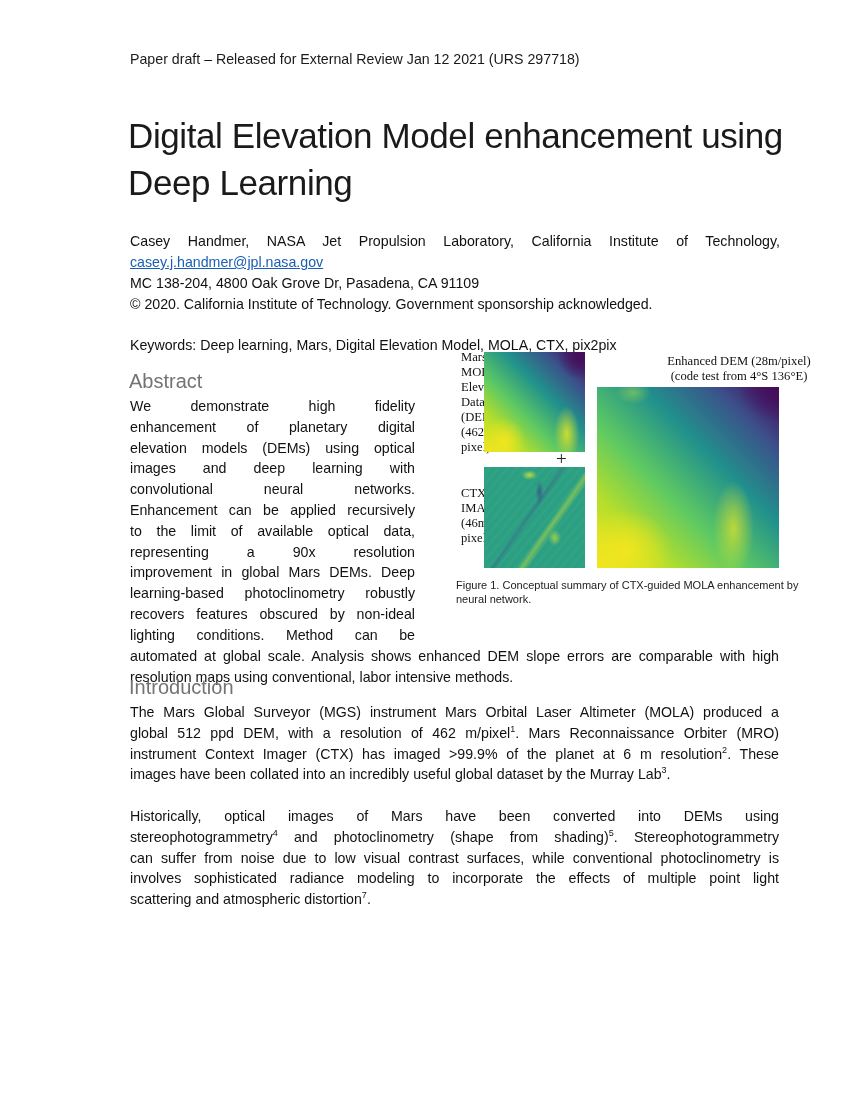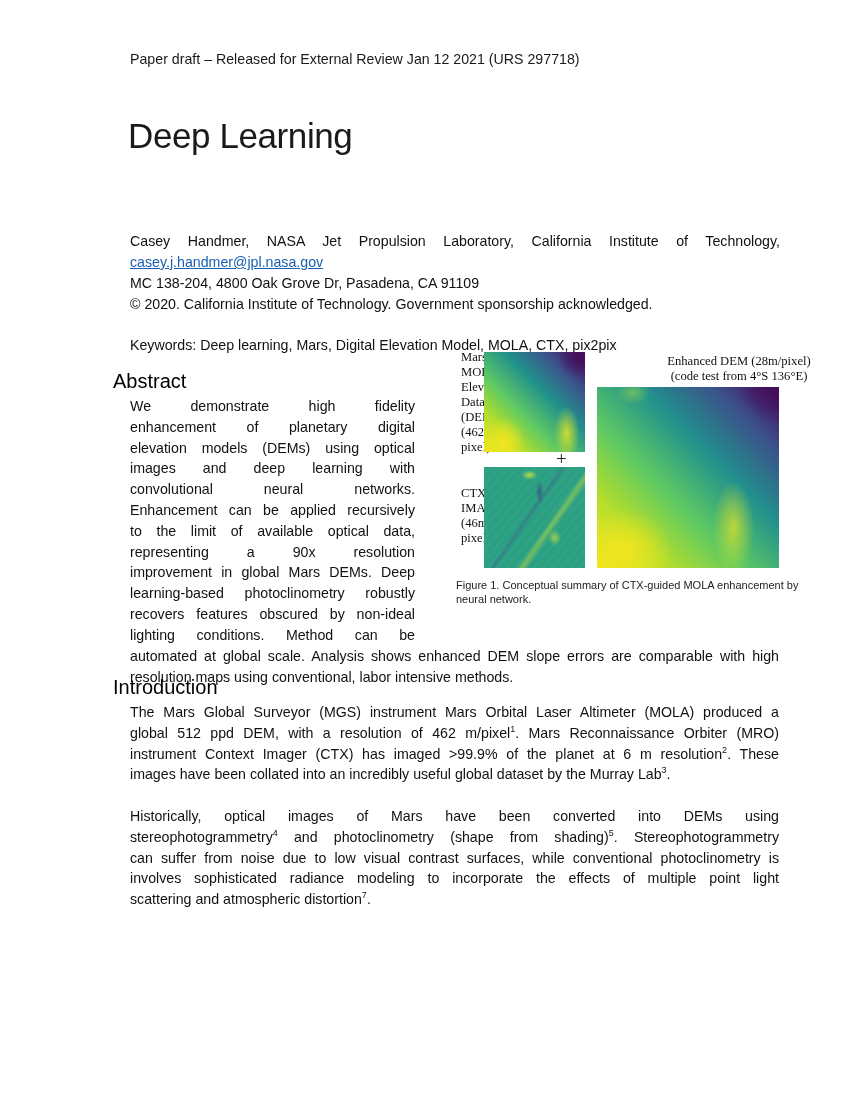--- a/index.html
+++ b/index.html
@@ -4,36 +4,37 @@
 <style>
   html, body { margin:0; padding:0; background:#ffffff; }
   body { width:850px; height:1100px; position:relative; overflow:hidden;
          font-family:"Liberation Sans", sans-serif; color:#111; }
   .abs { position:absolute;margin-left:29px; }
   .header-line { left:101px; top:51px; font-size:14.2px; color:#1a1a1a; white-space:nowrap; }
   .title { left:99px; top:112px; width:680px; font-size:35px; line-height:47px; color:#1a1a1a; font-weight:normal; letter-spacing:-0.4px; }
   .meta { left:101px; font-size:14.2px; color:#111; white-space:nowrap; }
   .author-line { left:101px; top:233px; width:650px; font-size:14.2px; text-align:justify; text-align-last:justify; }
   .email { color:#1a5fb4; text-decoration:underline; }
-  .h2 { left:84px; font-size:20px; color:#000000; font-weight:normal; }
+  .h2 { left:100px; font-size:20px; color:#737373; font-weight:normal; }
   .para { font-size:14.2px; line-height:20.8px; text-align:justify; color:#111; }
   .para-line { display:block; text-align:justify; text-align-last:justify; white-space:nowrap; }
   .para-line.last { text-align-last:left; }
   sup { font-size:9px; line-height:0; vertical-align:6px; }
   .fig-label { font-family:"Liberation Serif", serif; font-size:12.6px; line-height:15px; color:#111; }
   .fig-op { font-family:"Liberation Serif", serif; font-size:19px; color:#222; }
   .caption { font-size:11px; line-height:14px; color:#222; }
   .dem { position:absolute; overflow:hidden; }
 </style>
 </head>
 <body>
 
 <div class="abs header-line">Paper draft – Released for External Review Jan 12 2021 (URS 297718)</div>
 
 <div class="abs title">
+  <div>Digital Elevation Model enhancement using</div>
   <div>Deep Learning</div>
 </div>
 
 <div class="abs author-line">Casey Handmer, NASA Jet Propulsion Laboratory, California Institute of Technology,</div>
 <div class="abs meta" style="top:254px;">
   <a class="email">casey.j.handmer@jpl.nasa.gov</a>
 </div>
 <div class="abs meta" style="top:275px;">MC 138-204, 4800 Oak Grove Dr, Pasadena, CA 91109</div>
 <div class="abs meta" style="top:296px;">© 2020. California Institute of Technology. Government sponsorship acknowledged.</div>
 <div class="abs meta" style="top:337px;">Keywords: Deep learning, Mars, Digital Elevation Model, MOLA, CTX, pix2pix</div>

